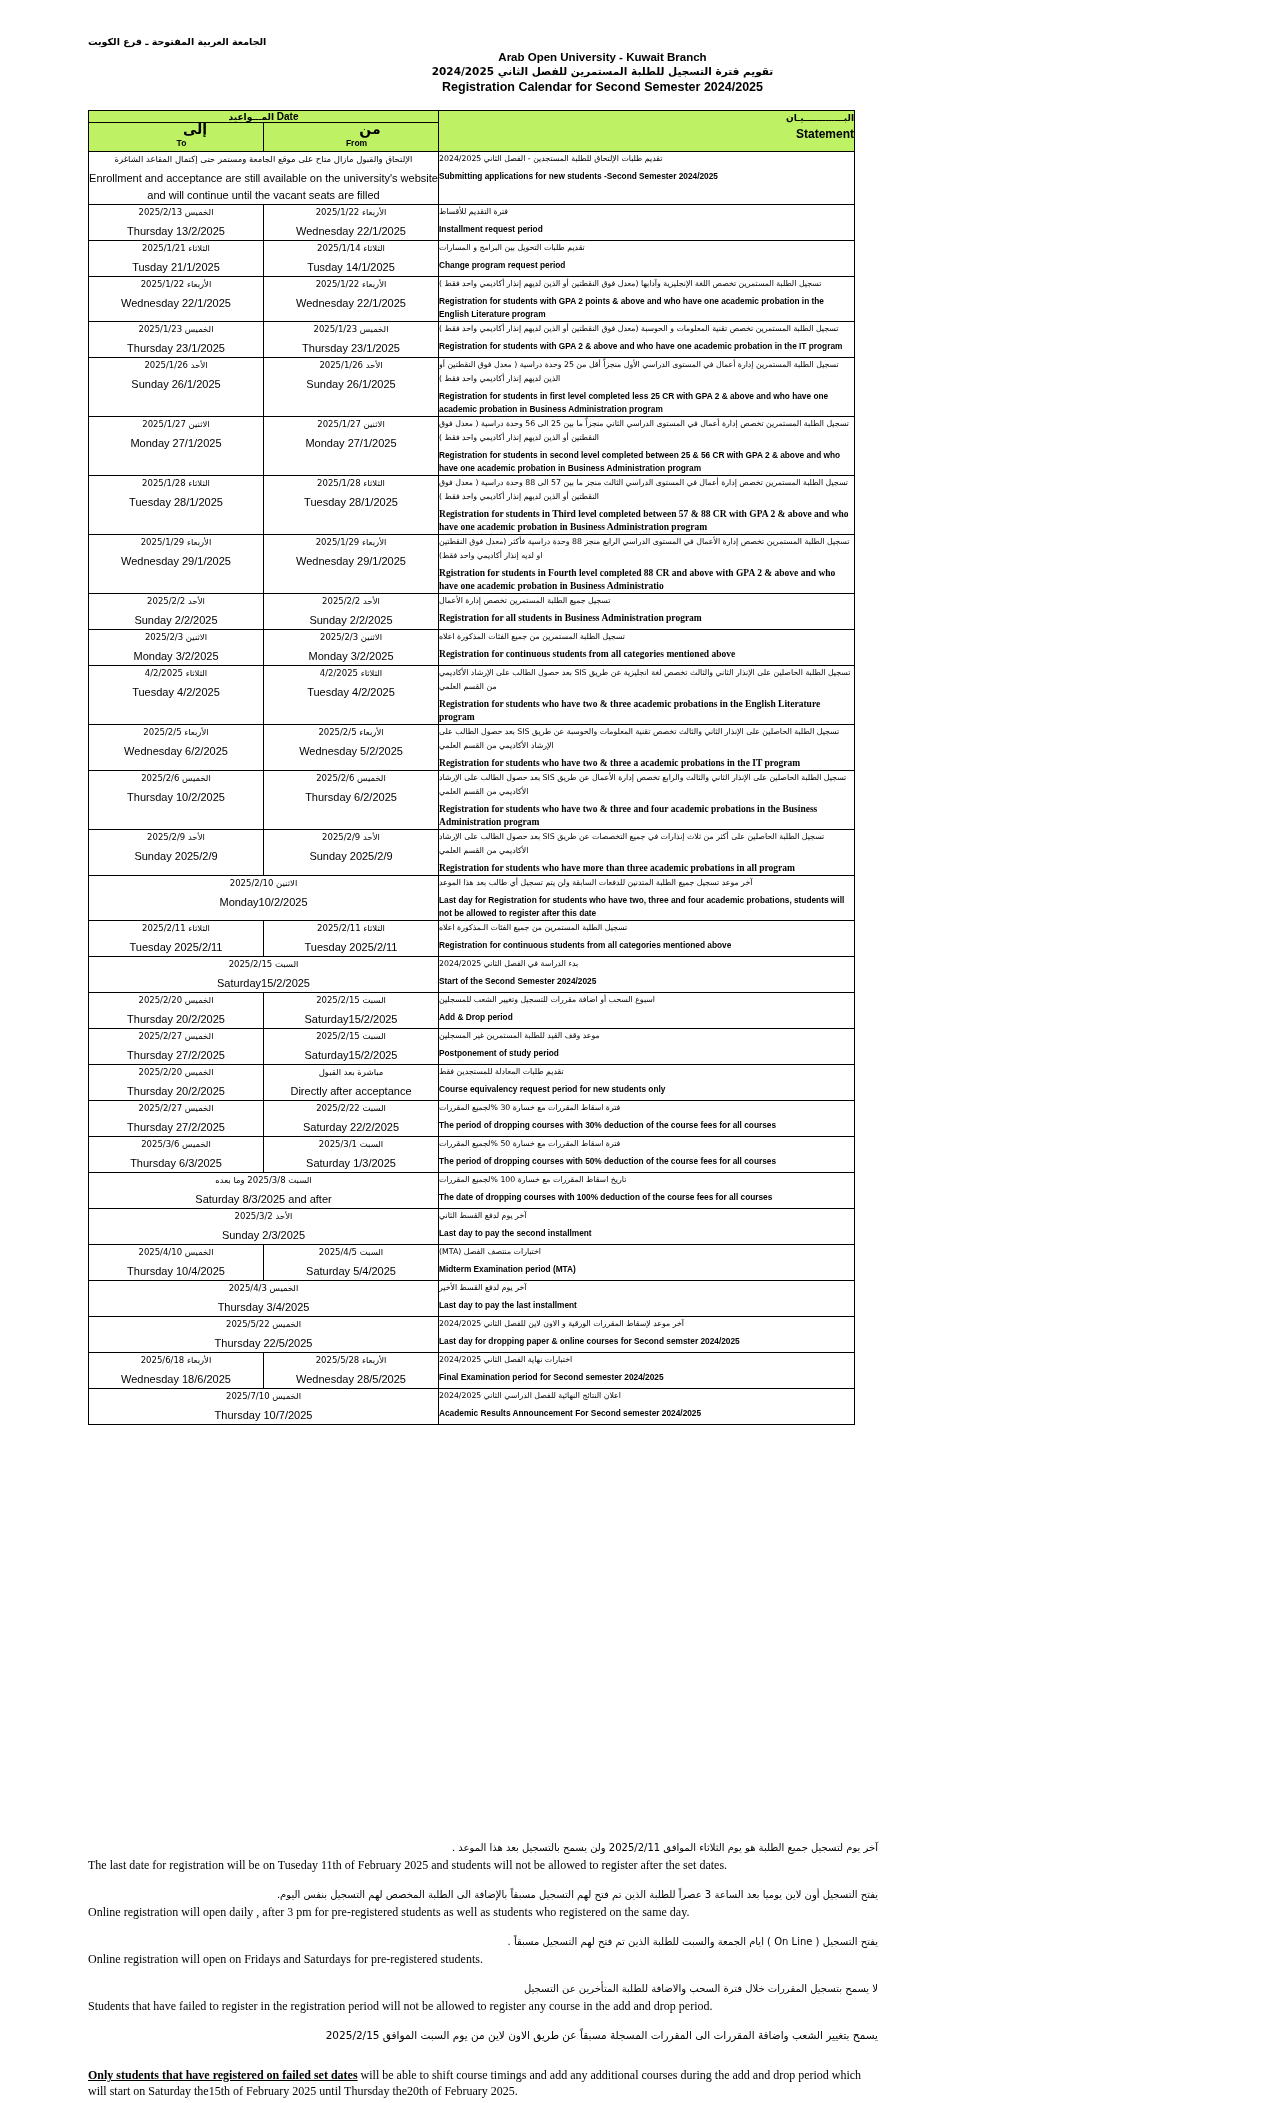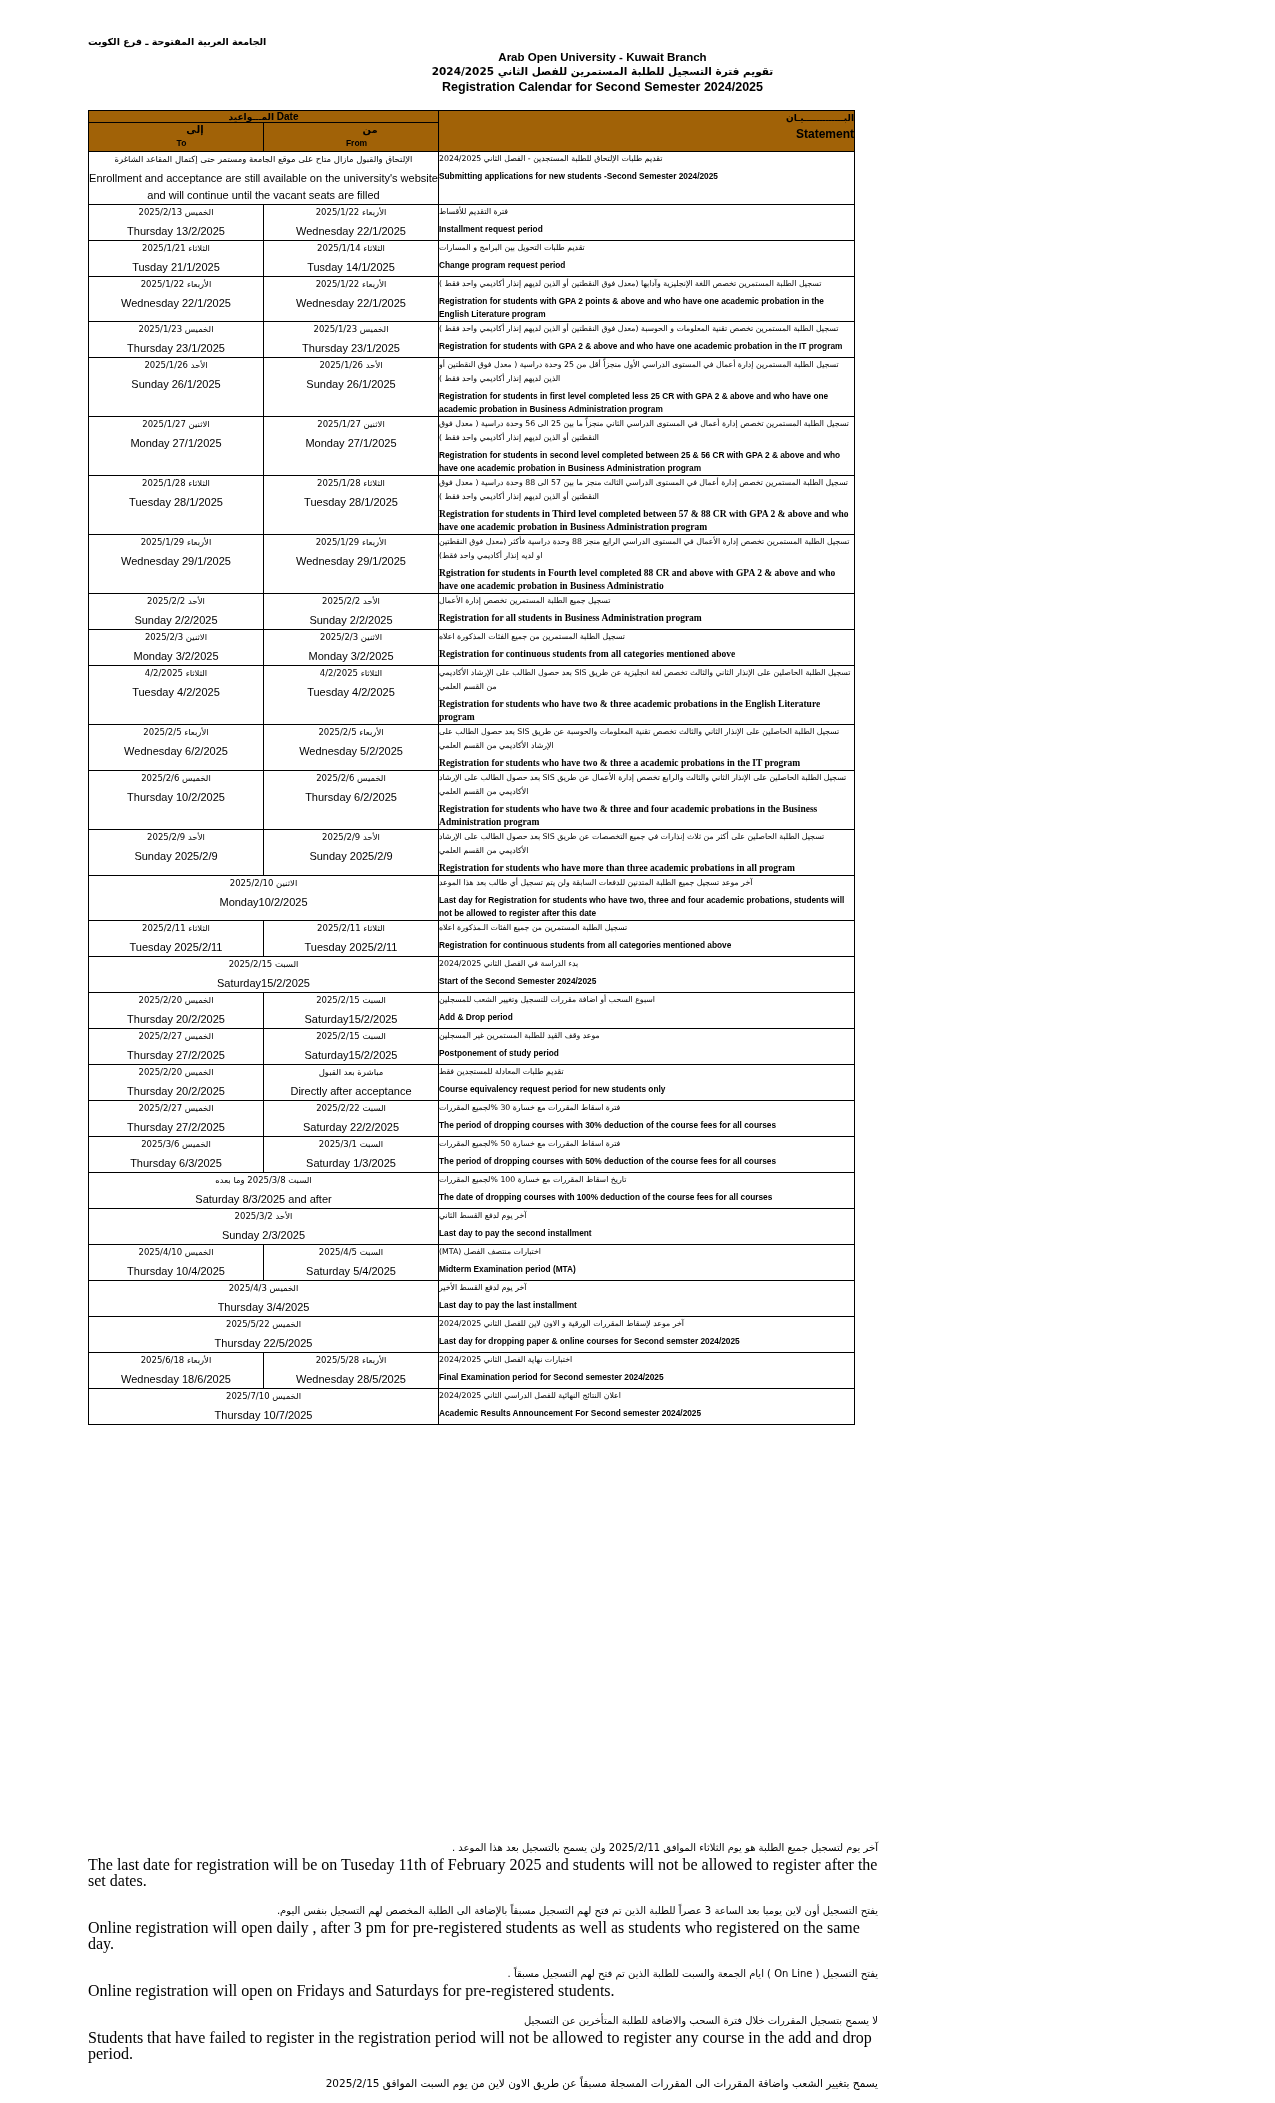--- a/index.html
+++ b/index.html
@@ -66,41 +66,41 @@
     width: 766px;
     border-collapse: collapse;
     table-layout: fixed;
   }
   table.cal td, table.cal th {
     border: 1px solid #000000;
     vertical-align: top;
     padding: 0;
   }
   .hdr {
-    background: #a16207;
+    background: #bef264;
   }
   .hdr-date {
     text-align: center;
     font-size: 10px;
     font-weight: bold;
     padding: 4px 0 4px 0;
     font-family: "Liberation Sans", sans-serif;
   }
   .hdr-date .ar {
     font-family: "DejaVu Sans", sans-serif;
     font-size: 9px;
     font-weight: bold;
   }
   .hdr-sub {
     text-align: center;
     padding: 4px 0 5px 0;
   }
   .hdr-sub .ar {
     font-family: "DejaVu Sans", sans-serif;
-    font-size: 10px;
+    font-size: 14px;
     direction: rtl;
     display: block;
     line-height: 13px;
     margin-left: 38px;
   }
   .hdr-sub .en {
     font-size: 8.5px;
     font-weight: bold;
     display: block;
     line-height: 15px;
@@ -182,21 +182,21 @@
     direction: rtl;
     text-align: right;
     font-family: "DejaVu Sans", sans-serif;
     font-size: 10px;
     line-height: 19px;
     margin: 0 0 2px 0;
   }
   .notes .en {
     text-align: left;
     font-family: "Liberation Serif", serif;
-    font-size: 16px;
+    font-size: 12px;
     line-height: 16px;
     margin: 0 0 12px 0;
   }
   .notes .ar.tight { margin-bottom: 0px; }
   .notes .u { text-decoration: underline; font-weight: bold; }
   .notes .ar.big { font-size: 10.5px; }
   .spacer20 { height: 22px; }
 </style>
 </head>
 <body>

